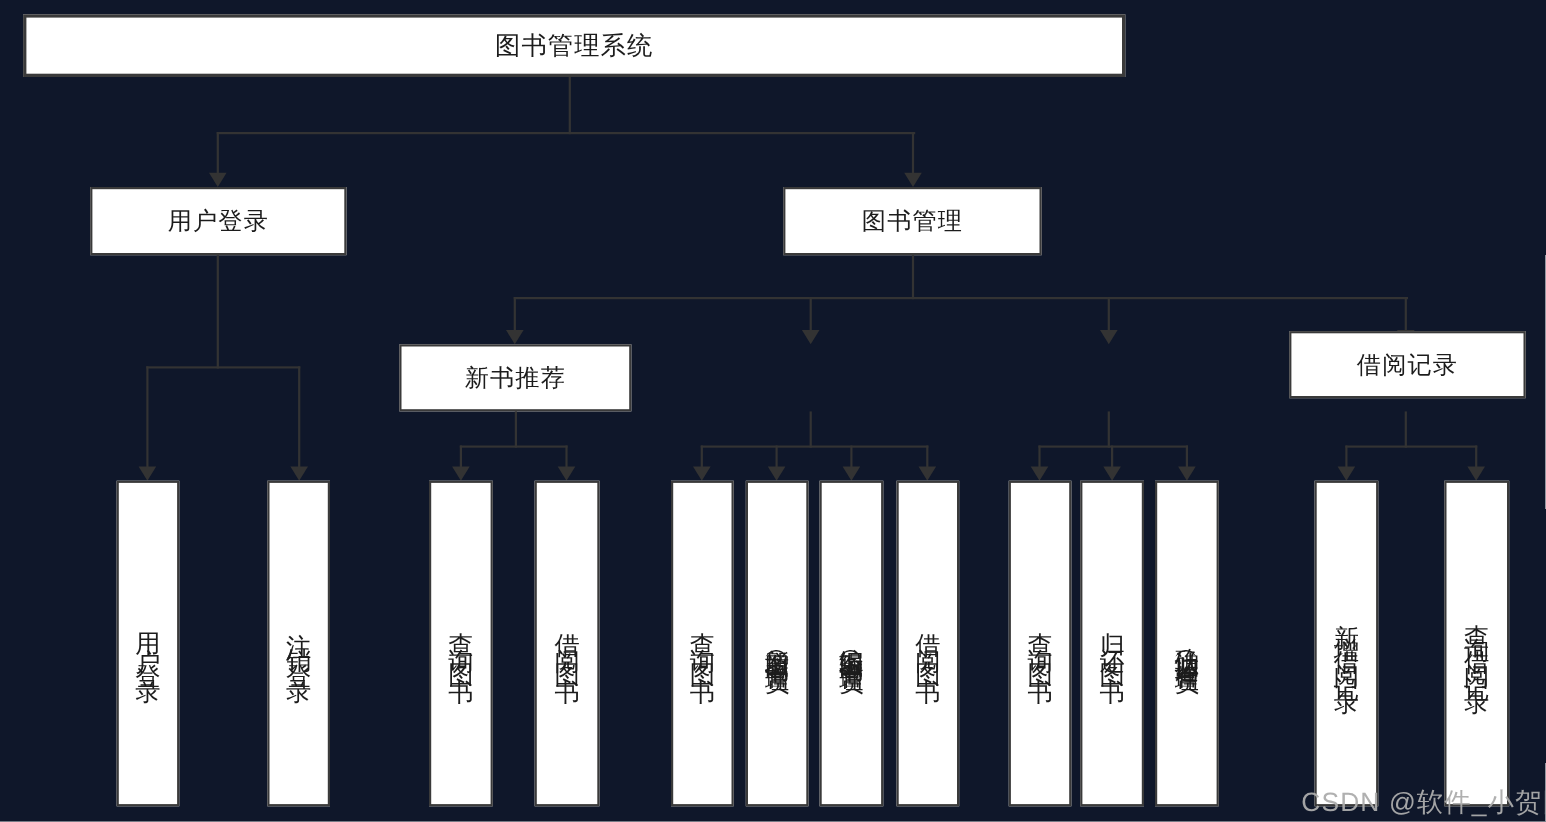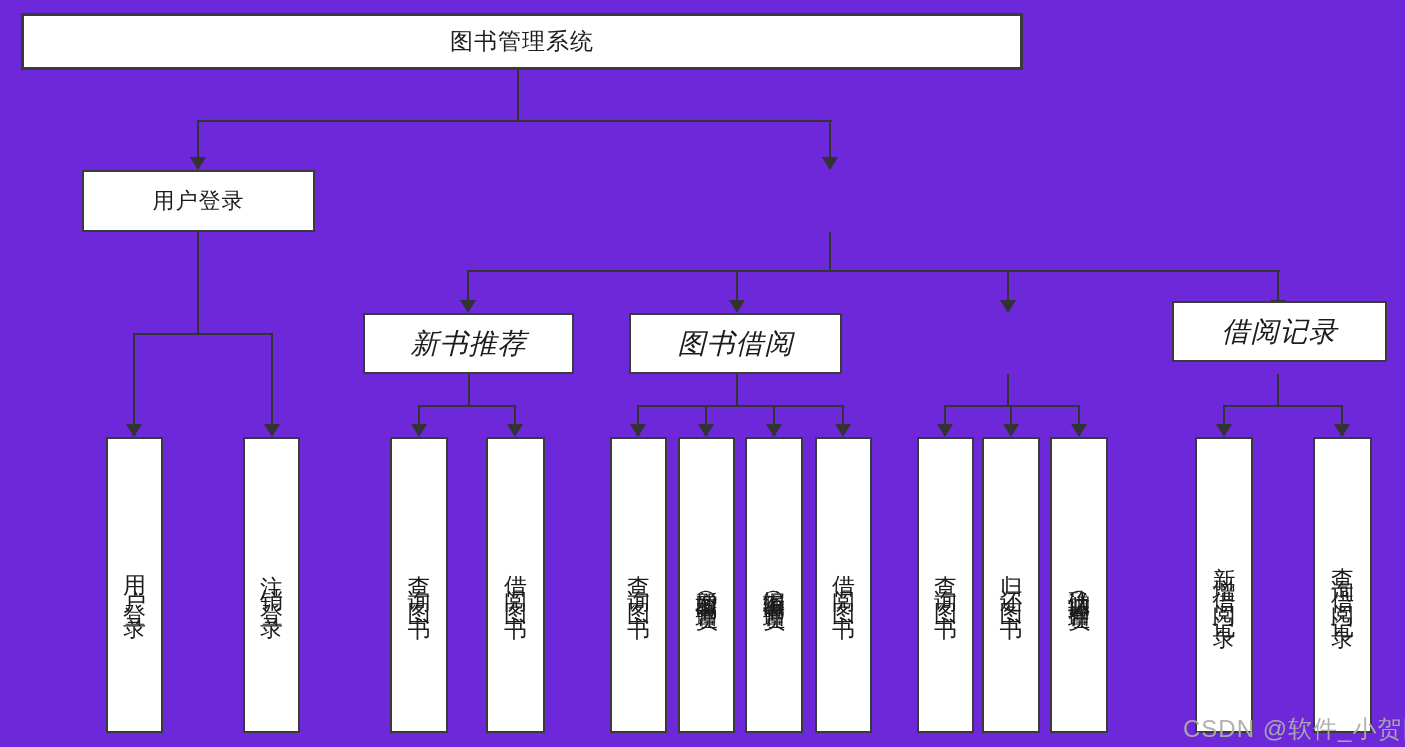--- a/index.html
+++ b/index.html
@@ -2,37 +2,37 @@
 <html><head>
 <meta charset="utf-8">
 <style>
   :root{
     --line:#333333;
     --box-border:#3a3a3a;
     --text:#1c1c1c;
   }
   html,body{margin:0;padding:0;background:#ffffff;}
   body{font-family:"Liberation Sans","DejaVu Sans",sans-serif;color:var(--text);}
-  #canvas{position:relative;width:1405px;height:747px;background:#6d28d9;overflow:hidden;}
+  #canvas{position:relative;width:1405px;height:747px;background:#0f172a;overflow:hidden;}
 
   .box{
     position:absolute;
     box-sizing:border-box;
     background:#ffffff;
     border:2px solid var(--box-border);
     display:flex;
     align-items:center;
     justify-content:center;
     font-size:22px;
     color:var(--text);
     letter-spacing:1px;
   }
   .root{border-width:3px;font-size:23px;}
   .lvl2{font-size:22px;}
-  .lvl3{font-size:28px;font-style:italic;}
+  .lvl3{font-size:22px;}
 
   .col{top:437px;height:296px;}
   .vtext{
     writing-mode:vertical-rl;
     text-orientation:mixed;
     font-size:23px;
     letter-spacing:14px;
     line-height:1;
   }
   .vtext.med{letter-spacing:12px;font-size:23px;}
@@ -71,38 +71,38 @@
   </div>
 
   <div class="vline" style="left:517px;top:70px;height:52px"></div>
   <div class="hline" style="left:197px;top:120px;width:635px"></div>
   <div class="arrow" style="left:189px;top:120px;height:50px"></div>
   <div class="arrow" style="left:821px;top:120px;height:50px"></div>
 
   <div class="box lvl2" style="left:82px;top:170px;width:233px;height:62px">
     <span>用户登录</span>
   </div>
+  <div class="box lvl2" style="left:712px;top:170px;width:235px;height:62px">
+    <span>图书管理</span>
+  </div>
 
   <div class="vline" style="left:197px;top:232px;height:103px"></div>
   <div class="hline" style="left:133px;top:333px;width:140px"></div>
   <div class="arrow" style="left:125px;top:333px;height:104px"></div>
   <div class="arrow" style="left:263px;top:333px;height:104px"></div>
 
   <div class="vline" style="left:829px;top:232px;height:40px"></div>
   <div class="hline" style="left:467px;top:270px;width:813px"></div>
   <div class="arrow" style="left:459px;top:270px;height:43px"></div>
   <div class="arrow" style="left:728px;top:270px;height:43px"></div>
   <div class="arrow" style="left:999px;top:270px;height:43px"></div>
   <div class="arrow" style="left:1269px;top:270px;height:43px"></div>
 
   <div class="box lvl3" style="left:363px;top:313px;width:211px;height:61px">
     <span>新书推荐</span>
-  </div>
-  <div class="box lvl3" style="left:629px;top:313px;width:213px;height:61px">
-    <span>图书借阅</span>
   </div>
   <div class="box lvl3" style="left:1172px;top:301px;width:215px;height:61px">
     <span>借阅记录</span>
   </div>
 
   <div class="vline" style="left:468px;top:374px;height:33px"></div>
   <div class="hline" style="left:418px;top:405px;width:98px"></div>
   <div class="arrow" style="left:410px;top:405px;height:32px"></div>
   <div class="arrow" style="left:506px;top:405px;height:32px"></div>
 

